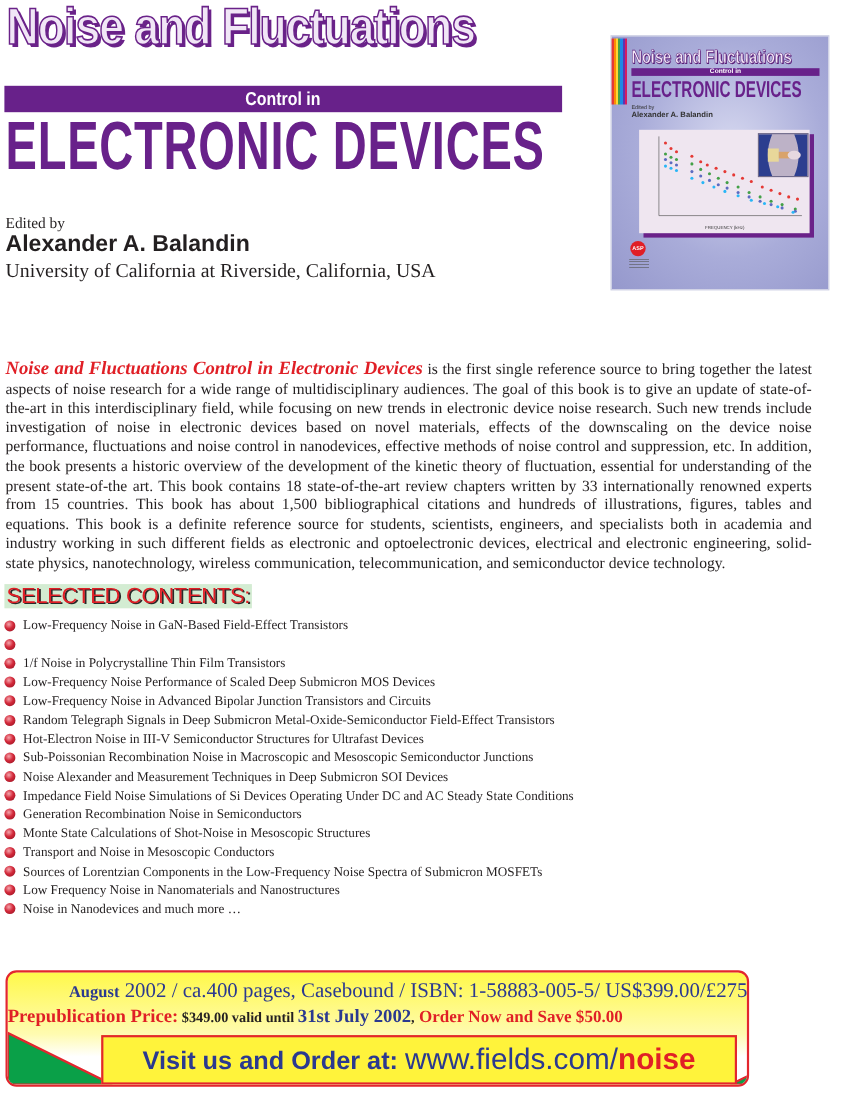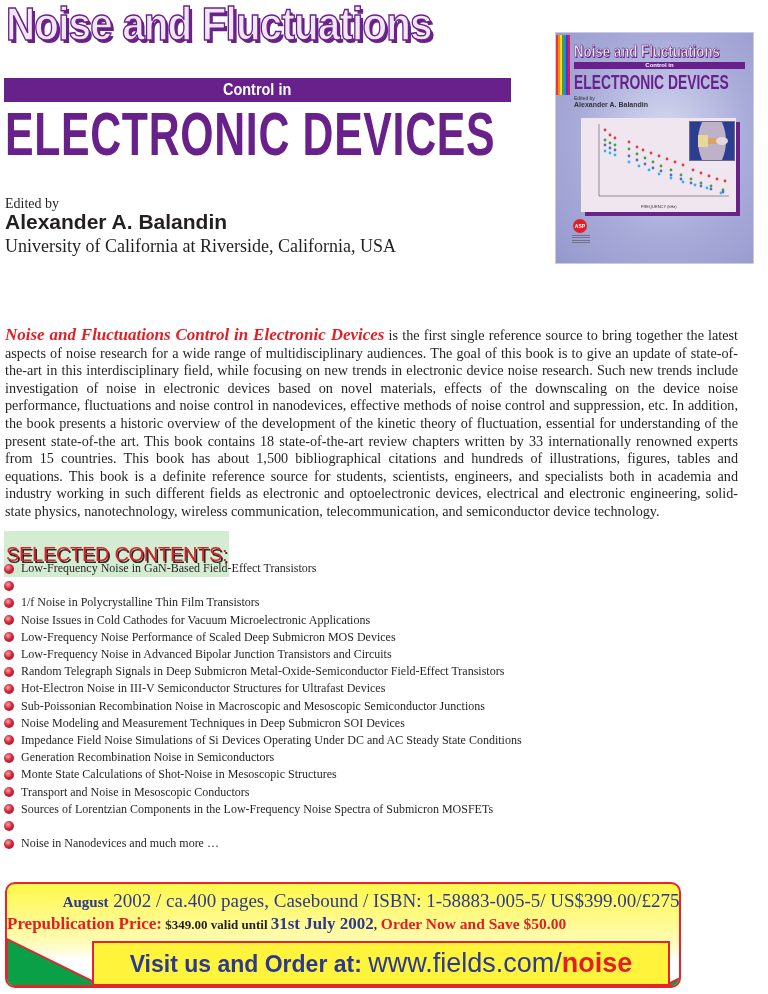--- a/index.html
+++ b/index.html
@@ -28,21 +28,21 @@
   .cv-plot{left:25px;top:85px;width:155px;height:94px;background:#efe6f0;box-shadow:4px 4px 0 #6a2289;}
   .cv-inset{left:108px;top:3px;width:44px;height:38px;background:#bdb2c7;border:1px solid #6f6a8a;}
   .cv-logo{left:17px;top:186px;width:14px;height:14px;border-radius:50%;background:#e01f26;color:#fff;font-size:5px;font-weight:bold;font-family:"Liberation Sans",sans-serif;text-align:center;line-height:14px;}
   .cv-logo-txt{left:16px;top:202px;width:18px;height:10px;background:repeating-linear-gradient(#555 0,#555 1px,transparent 1px,transparent 2.5px);opacity:.6;}
 
   
   .desc{left:5px;top:286px;width:733px;font-size:14.2px;line-height:17.6px;text-align:justify;margin-top:40px;}
   .desc .lead{color:#e01f26;font-weight:bold;font-style:italic;font-size:17px;}
 
   
-  .sec-head{left:4px;top:531px;height:22px;padding:12px 2px;background:#d3ecd2;font-family:"Liberation Sans",sans-serif;font-size:20px;line-height:22px;color:#e01f26;text-shadow:1.5px 1.5px 0 #2a2a2a;letter-spacing:-0.3px;}
+  .sec-head{left:4px;top:531px;height:22px;padding:0 2px;background:#d3ecd2;font-family:"Liberation Sans",sans-serif;font-size:20px;line-height:22px;color:#e01f26;text-shadow:1.5px 1.5px 0 #2a2a2a;letter-spacing:-0.3px;}
   .toc{left:2px;top:560px;width:740px;margin:0;padding:0;list-style:none;}
   .toc li{display:flex;align-items:center;height:17.2px;font-size:12px;line-height:17px;white-space:nowrap;}
   .bullet{width:10px;height:10px;border-radius:50%;background:radial-gradient(circle at 40% 35%,#f4a5ac 0,#d3293a 45%,#8e1020 100%);margin:0 7px 0 2px;flex:0 0 auto;}
 
   
   .banner{left:5px;top:882px;width:676px;height:106px;border:2px solid #e3262e;border-radius:10px;background:linear-gradient(180deg,#fff84a 0%,#fffbb0 55%,#ffffff 75%,#ffffff 100%);overflow:hidden;box-sizing:border-box;}
   .line1{left:0;top:6px;width:752px;text-align:center;font-size:19px;color:#2b3990;white-space:nowrap;}
   .line1 .b{font-weight:bold;font-size:15px;}
   .line2{left:0;top:30px;width:752px;text-align:left;font-size:15.5px;font-weight:bold;white-space:nowrap;}
   .red{color:#e01f26;}
@@ -166,45 +166,41 @@
     </li>
   <li>
       <span class="bullet"></span>
     </li>
   <li>
       <span class="bullet"></span>
       <span>1/f Noise in Polycrystalline Thin Film Transistors</span>
     </li>
   <li>
       <span class="bullet"></span>
-      <span>Noise Issues in Cold Cathodes for Vacuum Microelectronic Applications</span>
-    </li>
-  <li>
-      <span class="bullet"></span>
       <span>Low-Frequency Noise Performance of Scaled Deep Submicron MOS Devices</span>
     </li>
   <li>
       <span class="bullet"></span>
       <span>Low-Frequency Noise in Advanced Bipolar Junction Transistors and Circuits</span>
     </li>
   <li>
       <span class="bullet"></span>
       <span>Random Telegraph Signals in Deep Submicron Metal-Oxide-Semiconductor Field-Effect Transistors</span>
     </li>
   <li>
       <span class="bullet"></span>
       <span>Hot-Electron Noise in III-V Semiconductor Structures for Ultrafast Devices</span>
     </li>
   <li>
       <span class="bullet"></span>
       <span>Sub-Poissonian Recombination Noise in Macroscopic and Mesoscopic Semiconductor Junctions</span>
     </li>
   <li>
       <span class="bullet"></span>
-      <span>Noise Modeling and Measurement Techniques in Deep Submicron SOI Devices</span>
+      <span>Noise Alexander and Measurement Techniques in Deep Submicron SOI Devices</span>
     </li>
   <li>
       <span class="bullet"></span>
       <span>Impedance Field Noise Simulations of Si Devices Operating Under DC and AC Steady State Conditions</span>
     </li>
   <li>
       <span class="bullet"></span>
       <span>Generation Recombination Noise in Semiconductors</span>
     </li>
   <li>
@@ -214,20 +210,21 @@
   <li>
       <span class="bullet"></span>
       <span>Transport and Noise in Mesoscopic Conductors</span>
     </li>
   <li>
       <span class="bullet"></span>
       <span>Sources of Lorentzian Components in the Low-Frequency Noise Spectra of Submicron MOSFETs</span>
     </li>
   <li>
       <span class="bullet"></span>
+      <span>Low Frequency Noise in Nanomaterials and Nanostructures</span>
     </li>
   <li>
       <span class="bullet"></span>
       <span>Noise in Nanodevices and much more …</span>
     </li>
 </ul>
 
 <div class="abs banner">
   <svg class="abs" style="left:0;top:0" width="752" height="102" viewBox="0 0 752 102">
     <polygon points="0,55 0,102 95,102" fill="#0aa048" stroke="#e3262e" stroke-width="2"></polygon>

